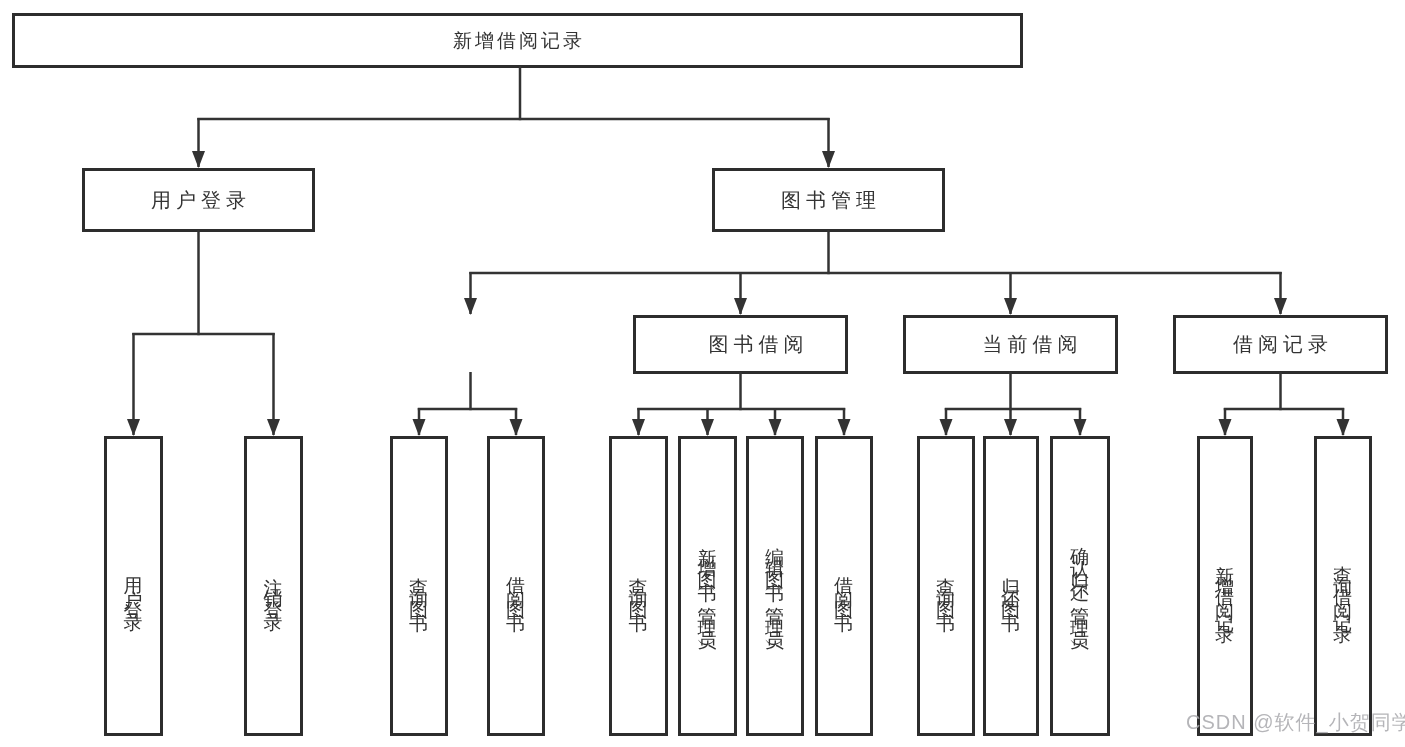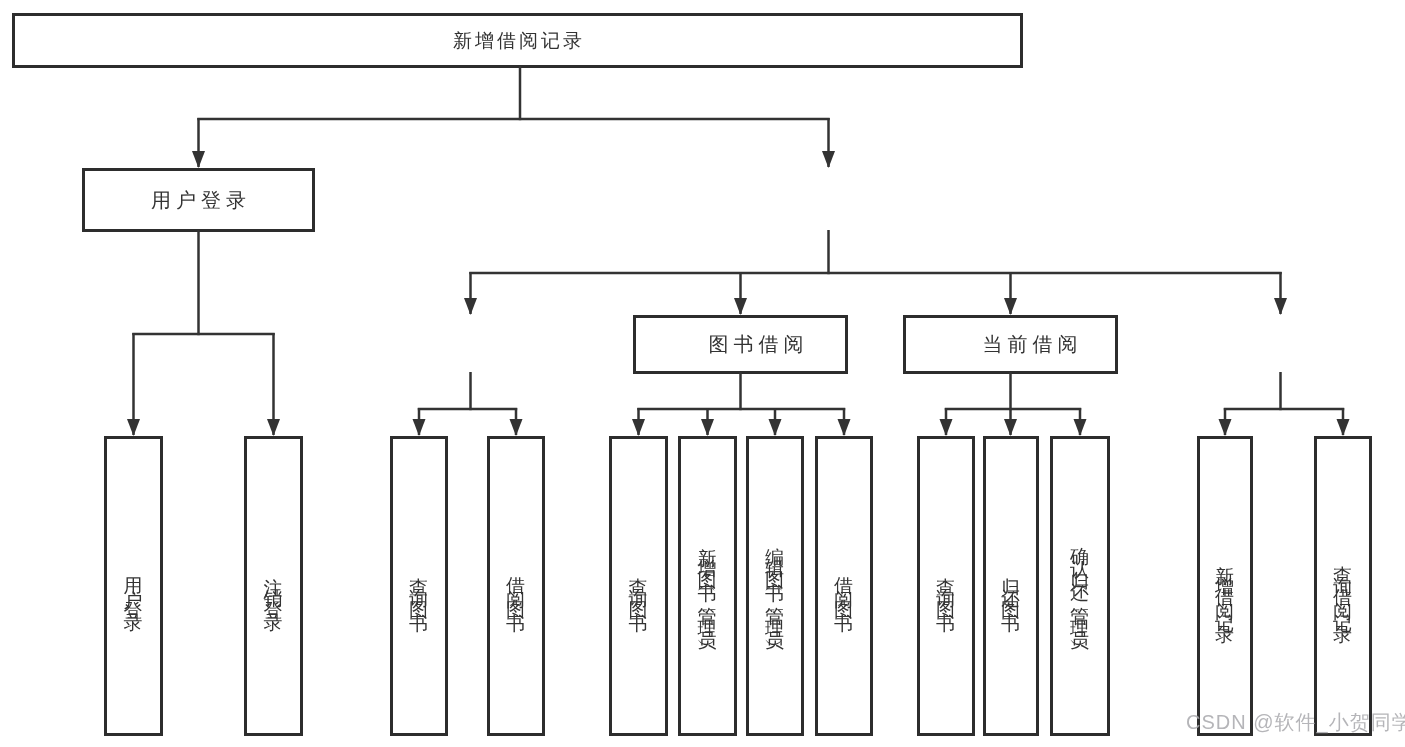--- a/index.html
+++ b/index.html
@@ -42,26 +42,32 @@
 
 <div id="stage">
 
   <div class="box hbox root-box" style="left:12px;top:13px;width:1011px;height:55px;">
     <span>新增借阅记录</span>
   </div>
 
   <div class="box hbox" style="left:82px;top:168px;width:233px;height:64px;">
     <span>用户登录</span>
   </div>
+  <div class="box hbox" style="left:712px;top:168px;width:233px;height:64px;">
+    <span>图书管理</span>
+  </div>
 
   <div class="box hbox" style="left:633px;top:315px;width:215px;height:59px;padding-left:31px;">
     <span>图书借阅</span>
   </div>
   <div class="box hbox" style="left:903px;top:315px;width:215px;height:59px;padding-left:39px;">
     <span>当前借阅</span>
+  </div>
+  <div class="box hbox" style="left:1173px;top:315px;width:215px;height:59px;">
+    <span>借阅记录</span>
   </div>
 
   <div class="box vbox" style="left:104px;top:436px;width:59px;height:300px;">
     <span>用户登录</span>
   </div>
   <div class="box vbox" style="left:244px;top:436px;width:59px;height:300px;">
     <span>注销登录</span>
   </div>
 
   <div class="box vbox" style="left:390px;top:436px;width:58px;height:300px;">

